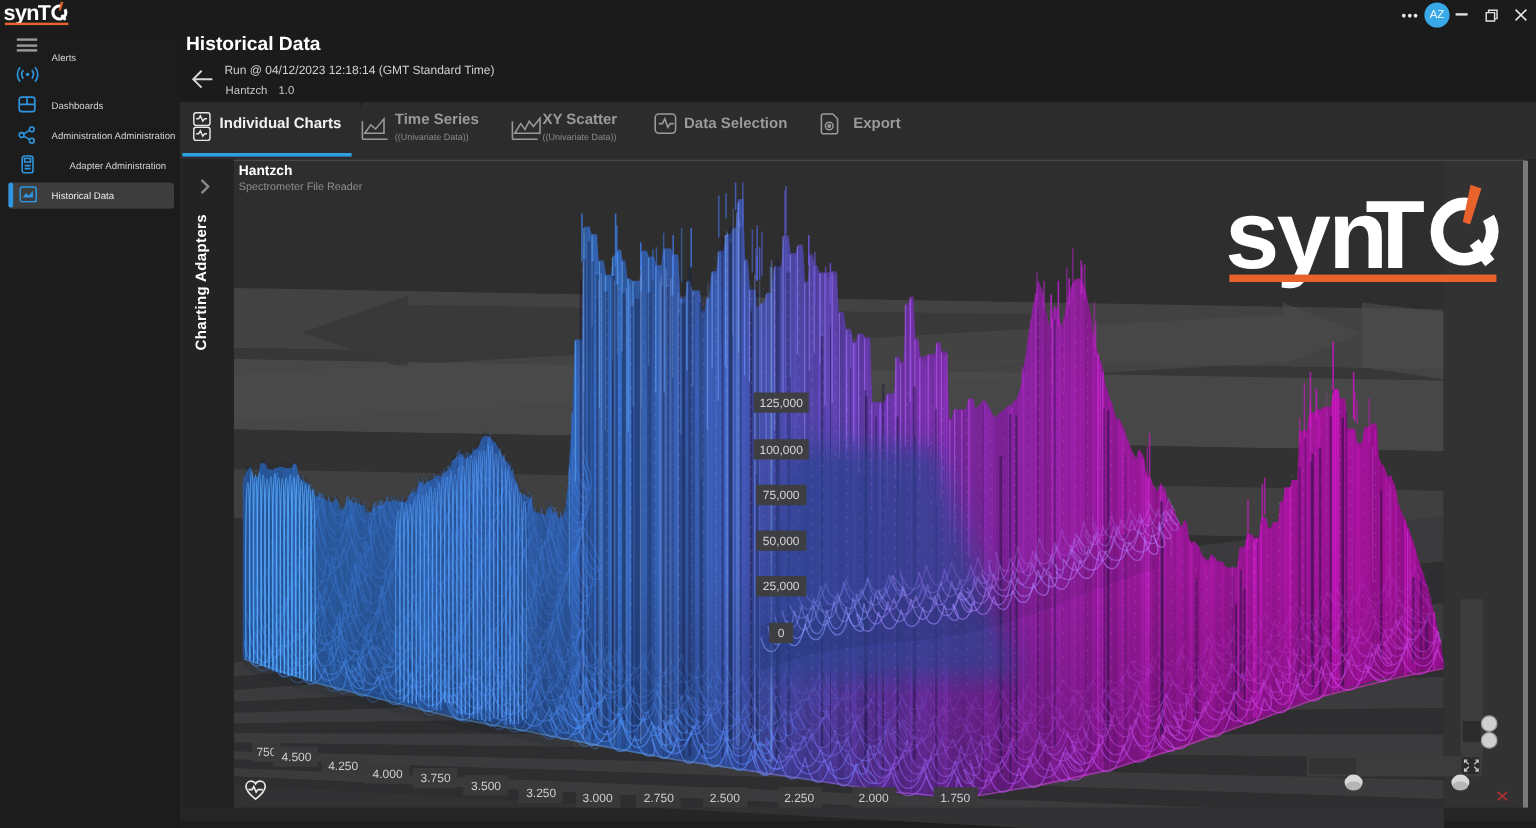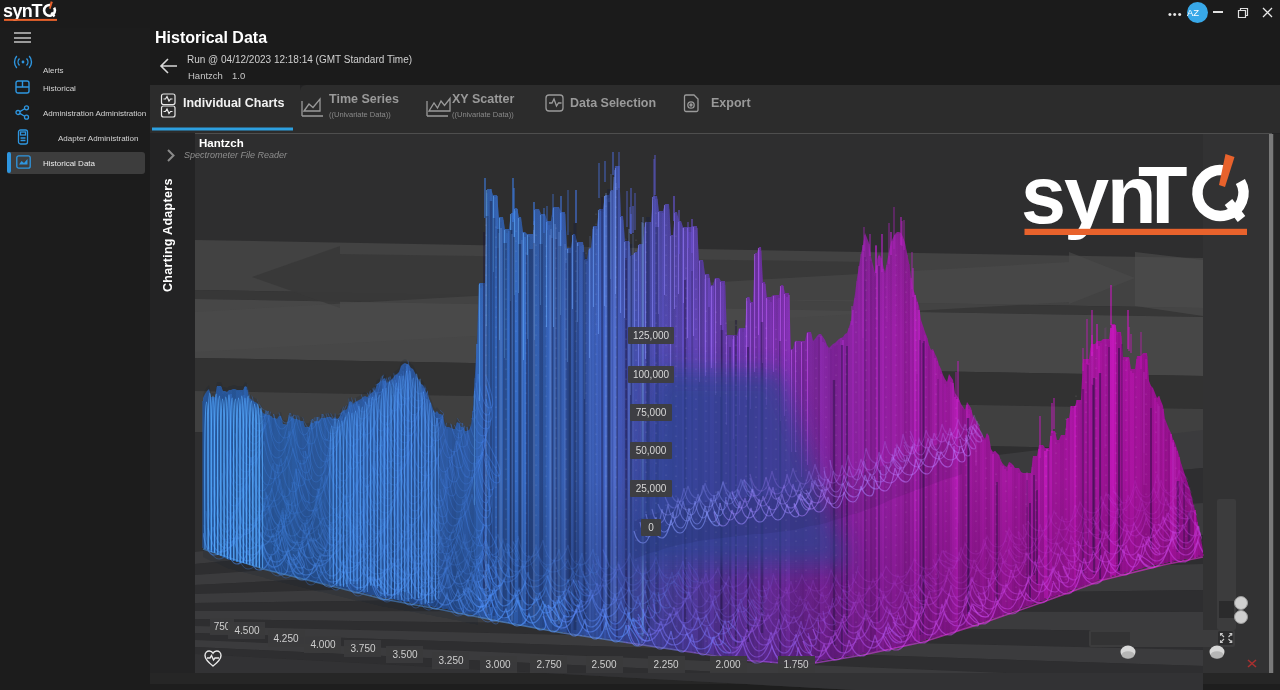--- a/index.html
+++ b/index.html
@@ -1407,21 +1407,21 @@
 <text x="3" y="17" font-family="Liberation Sans, sans-serif" font-weight="bold" font-size="18" fill="#ffffff" letter-spacing="-0.6">syn</text>
 <text x="31.5" y="17" font-family="Liberation Sans, sans-serif" font-weight="bold" font-size="18" fill="#ffffff">T</text>
 <g transform="translate(49.5,10.4) scale(0.235)">
 <path d="M4.0 -22.7A23 23 0 1 0 19.9 -11.5" fill="none" stroke="#ffffff" stroke-width="11"></path>
 <path d="M8 9L21 26" stroke="#ffffff" stroke-width="10"></path>
 <polygon points="-1.5,-8 5,-39 14,-36 4.5,-6" fill="#e8622c"></polygon>
 </g>
 <rect x="4" y="18.9" width="53" height="2" fill="#e8622c"></rect>
 </svg>
 <div class="abs" style="left:1168px;top:8px;color:#e8e8e8;font-size:11px;letter-spacing:1px">•••</div>
-<div class="abs" style="left:1187px;top:2px;width:21px;height:21px;border-radius:50%;background:#38a8e8;color:#fff;font-size:9.5px;line-height:21px">AZ</div>
+<div class="abs" style="left:1187px;top:2px;width:21px;height:21px;border-radius:50%;background:#38a8e8;color:#fff;font-size:9.5px;text-align:center;line-height:21px">AZ</div>
 <div class="abs" style="left:1213px;top:11px;width:10px;height:1.5px;background:#e0e0e0"></div>
 <svg class="abs" style="left:1237px;top:7px" width="12" height="12" viewBox="0 0 12 12">
     <path d="M1.5 3.5h7v7h-7z M3.5 3.5v-2h7v7h-2" stroke="#e0e0e0" stroke-width="1.2" fill="none"></path>
   </svg>
 <svg class="abs" style="left:1262px;top:7px" width="11" height="11" viewBox="0 0 11 11">
     <path d="M1 1l9 9M10 1l-9 9" stroke="#e8e8e8" stroke-width="1.3"></path>
   </svg>
 
 <div class="abs" style="left:0;top:28px;width:150px;height:662px;background:#1c1c1c"></div>
 <div class="abs" style="left:14px;top:32px;width:17px;height:11px;border-top:2px solid #9a9a9a;border-bottom:2px solid #9a9a9a">
@@ -1456,22 +1456,22 @@
       <rect x="3.5" y="3" width="5" height="3"></rect>
       <path d="M3.5 9h5M3.5 11.5h5"></path>
 </g>
   </svg>
 <svg class="abs" style="left:16px;top:155px" width="15" height="14" viewBox="0 0 15 14">
 <g stroke="#2e96e0" stroke-width="1.3" fill="none">
 <rect x="0.8" y="0.8" width="13.4" height="12.4" rx="2"></rect>
 <path d="M3 9.5l2.5-3.5 2.5 2 3.5-4v5.5z" fill="#2e96e0" stroke="none"></path>
 </g>
   </svg>
-<div class="abs" style="left:43px;top:66px;font-size:8px;color:#d4d4d4">Alerts</div>
-<div class="abs" style="left:43px;top:83.8px;font-size:8px;color:#d4d4d4">Historical</div>
+<div class="abs" style="left:43px;top:44px;font-size:8px;color:#d4d4d4">Alerts</div>
+<div class="abs" style="left:43px;top:83.8px;font-size:8px;color:#d4d4d4">Dashboards</div>
 <div class="abs" style="left:43px;top:108.8px;font-size:8px;color:#d4d4d4">Administration Administration</div>
 <div class="abs" style="left:58px;top:133.8px;font-size:8px;color:#d4d4d4">Adapter Administration</div>
 <div class="abs" style="left:43px;top:158.6px;font-size:8px;color:#ececec">Historical Data</div>
 
 <div class="abs" style="left:155px;top:29px;font-size:16px;font-weight:bold;color:#fff">Historical Data</div>
 <svg class="abs" style="left:158px;top:57px" width="20" height="18" viewBox="0 0 20 18">
     <path d="M10 2L3 9l7 7M3 9h16" stroke="#d8d8d8" stroke-width="1.6" fill="none"></path>
   </svg>
 <div class="abs" style="left:187px;top:54px;font-size:10px;color:#d0d0d0">Run @ 04/12/2023 12:18:14 (GMT Standard Time)</div>
 <div class="abs" style="left:188px;top:69.5px;font-size:9.5px;color:#c8c8c8">Hantzch</div>
@@ -1507,12 +1507,12 @@
 <path d="M536 10h8l4 4v11a1.5 1.5 0 0 1-1.5 1.5h-10.5a1.5 1.5 0 0 1-1.5-1.5V11.5a1.5 1.5 0 0 1 1.5-1.5z"></path>
 <circle cx="541" cy="20" r="3.2"></circle>
         <circle cx="541" cy="20" r="1" fill="#9a9a9a"></circle>
 </g>
 <text x="561" y="22" font-size="12.5" font-weight="bold" fill="#9a9a9a">Export</text>
 </g>
   </svg>
 
 <div class="abs" style="left:161px;top:184px;width:22px;height:108px;color:#fff;font-size:12.5px;font-weight:bold;writing-mode:vertical-rl;transform:rotate(180deg);letter-spacing:0.3px;white-space:nowrap">Charting Adapters</div>
 <div class="abs" style="left:199px;top:137px;font-size:11.5px;font-weight:bold;color:#fff">Hantzch</div>
-<div class="abs" style="left:184px;top:150px;font-size:9px;font-style:italic;color:#8e8e8e">Spectrometer File Reader</div>
+<div class="abs" style="left:199px;top:150px;font-size:9px;color:#8e8e8e">Spectrometer File Reader</div>
 </body></html>

